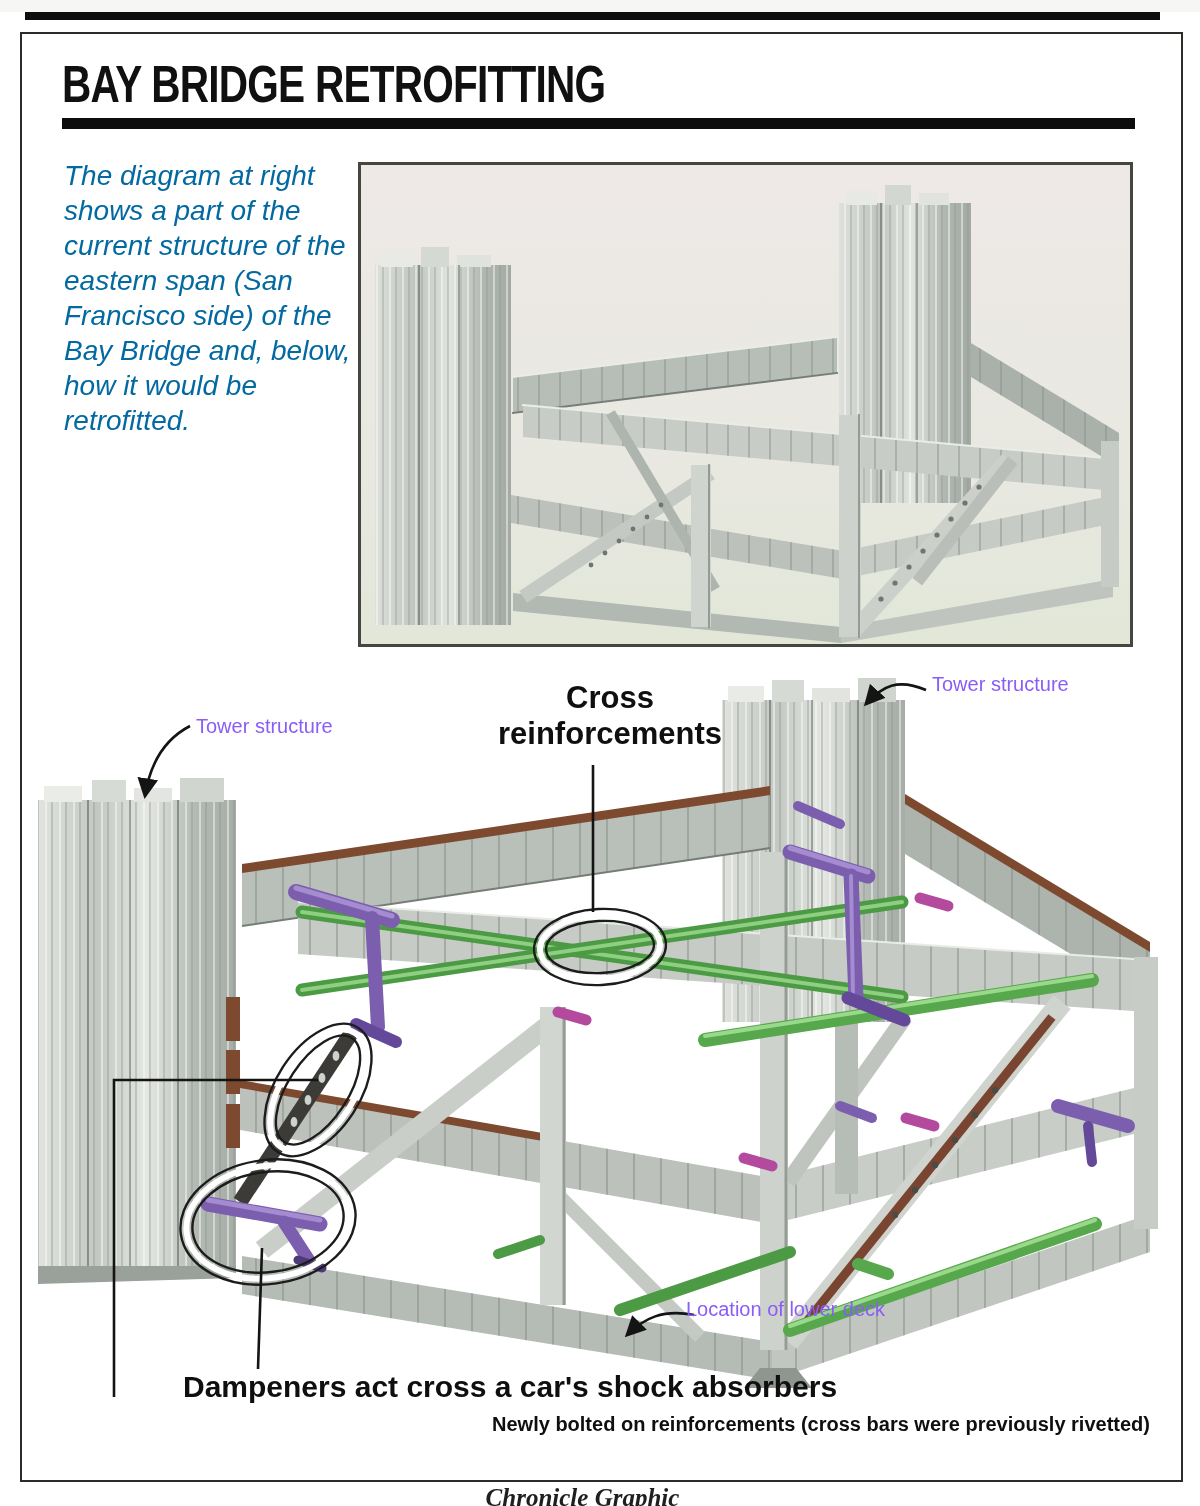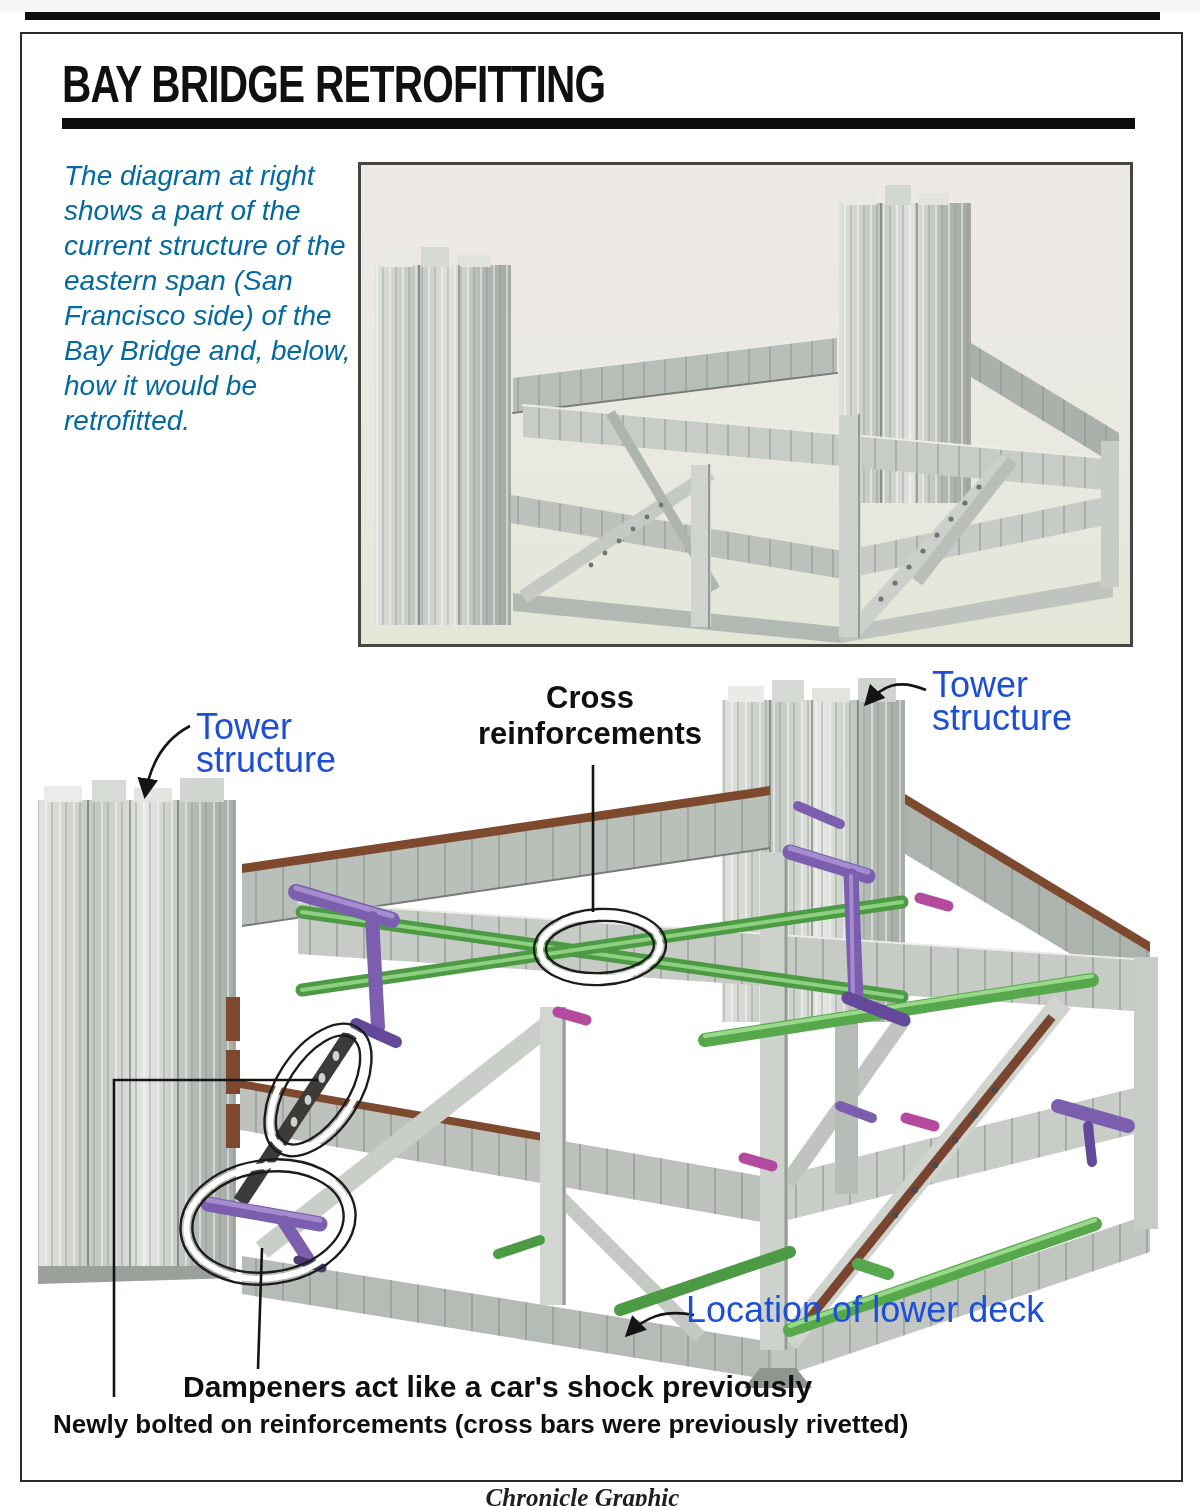--- a/index.html
+++ b/index.html
@@ -6,28 +6,28 @@
   .page{position:relative;width:1200px;height:1506px;background:#ffffff;margin:12px auto;
         font-family:"Liberation Sans",sans-serif;overflow:hidden;}
   .abs{position:absolute;}
   .top-strip{left:25px;top:0;width:1135px;height:8px;background:#0e0e0e;}
   .frame{left:20px;top:20px;width:1159px;height:1446px;border:2px solid #2b2b28;background:#ffffff;}
   .title{left:62px;top:42px;font-size:52px;font-weight:700;color:#101010;letter-spacing:-1px;
          transform:scaleX(0.78);transform-origin:left top;white-space:nowrap;}
   .title-bar{left:62px;top:106px;width:1073px;height:11px;background:#0d0d0d;}
   .intro{left:64px;top:146px;width:296px;font-size:28px;font-style:italic;color:#0369a1;line-height:35px;}
   .photo{left:358px;top:150px;width:769px;height:479px;border:3px solid #45463f;background:#ece9e6;}
-  .lbl{color:#1d4ed8;font-size:36px;line-height:33px;}
+  .lbl{color:#8b5cf6;font-size:20px;line-height:33px;}
   .lbl-bold{color:#0f0f0f;font-weight:700;}
   .tower-left{left:196px;top:698px;width:162px;}
   .tower-right{left:932px;top:656px;width:162px;}
-  .cross{left:440px;top:668px;width:300px;text-align:center;font-size:31px;line-height:36px;}
+  .cross{left:460px;top:668px;width:300px;text-align:center;font-size:31px;line-height:36px;}
   .lowerdeck{left:686px;top:1281px;width:360px;}
   .dampeners{left:183px;top:1358px;width:900px;font-size:30px;}
-  .newly{left:53px;top:1396px;width:1110px;font-size:26px;}
+  .newly{left:40px;top:1396px;width:1110px;font-size:20px;text-align:right;}
   .credit{left:0;top:1472px;width:1165px;text-align:center;font-family:"Liberation Serif",serif;
           font-style:italic;font-weight:700;font-size:25px;color:#1f1f1f;}
   svg{display:block;}
 </style>
 </head>
 <body>
 
 <div class="page">
 
   <div class="abs top-strip"></div>
@@ -323,17 +323,17 @@
       <path d="M 190,714 C 163,728 150,752 145,784" marker-end="url(#ah)"></path>
       <path d="M 926,678 C 898,666 882,674 866,692" marker-end="url(#ah)"></path>
       <path d="M 694,1303 C 663,1297 644,1306 627,1323" marker-end="url(#ah)"></path>
     </g>
   </svg>
 
   <div class="abs lbl tower-left">Tower structure</div>
   <div class="abs lbl tower-right">Tower structure</div>
   <div class="abs lbl lbl-bold cross">Cross reinforcements</div>
   <div class="abs lbl lowerdeck">Location of lower deck</div>
-  <div class="abs lbl lbl-bold dampeners">Dampeners act like a car's shock previously</div>
+  <div class="abs lbl lbl-bold dampeners">Dampeners act cross a car's shock absorbers</div>
   <div class="abs lbl lbl-bold newly">Newly bolted on reinforcements (cross bars were previously rivetted)</div>
 
   <div class="abs credit">Chronicle Graphic</div>
 </div>
 
 </body></html>

